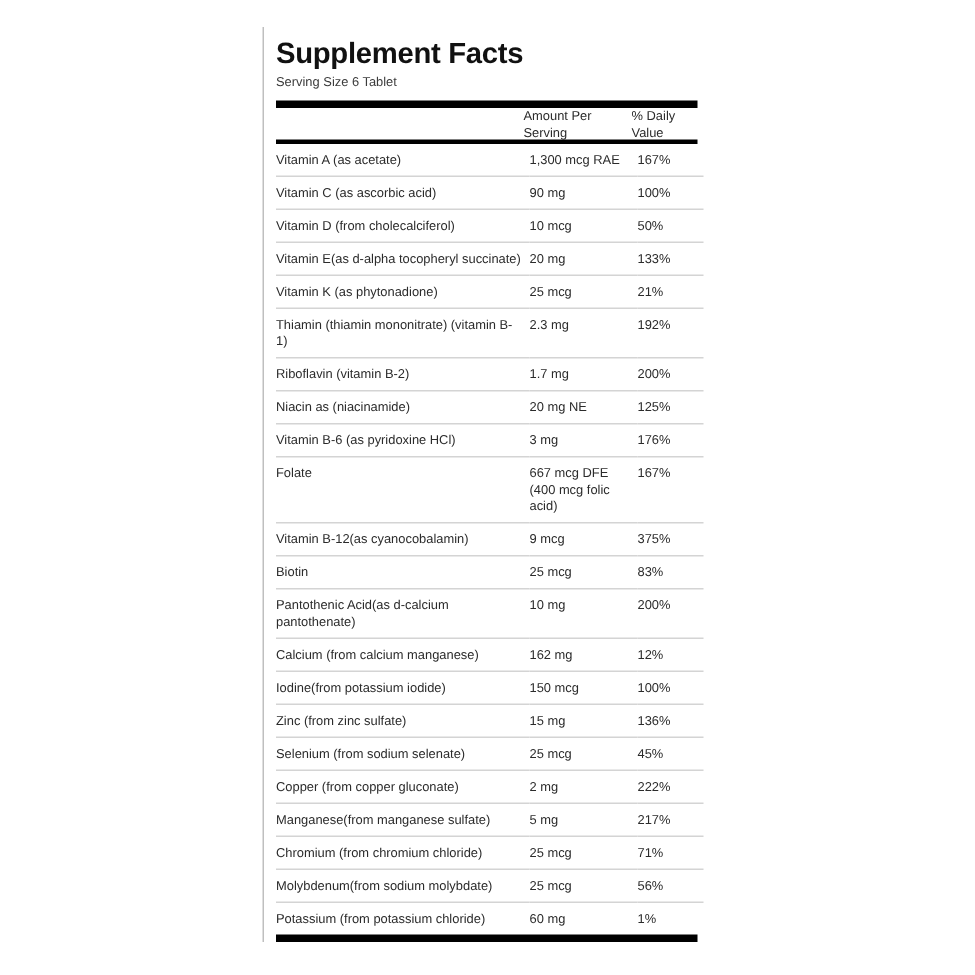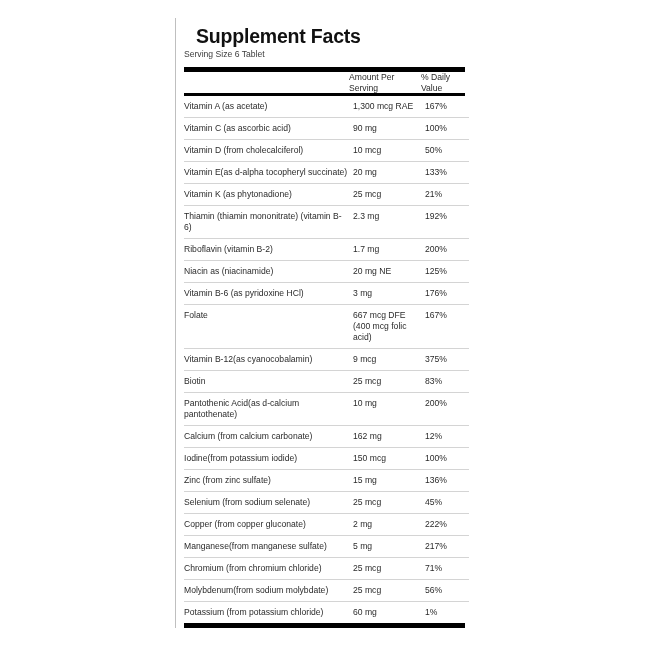--- a/index.html
+++ b/index.html
@@ -25,21 +25,21 @@
     border-left: 1px solid #bfbfbf;
     padding-left: 8px;
     box-sizing: border-box;
   }
 
   .sf-title {
     font-size: 19.5px;
     font-weight: bold;
     letter-spacing: -0.2px;
     line-height: 1.05;
-    margin: 8px 0 0 12px;
+    margin: 8px 0 0 0;
     color: #111111;
   }
 
   .serving-size {
     font-size: 8.6px;
     line-height: 1.25;
     margin: 3px 0 0 0;
     color: #3b3b3b;
   }
 
@@ -165,21 +165,21 @@
           <td class="n-name">Vitamin E(as d-alpha tocopheryl succinate)</td>
           <td class="n-amount">20 mg</td>
           <td class="n-dv">133%</td>
         </tr>
         <tr class="nutrient-row">
           <td class="n-name">Vitamin K (as phytonadione)</td>
           <td class="n-amount">25 mcg</td>
           <td class="n-dv">21%</td>
         </tr>
         <tr class="nutrient-row">
-          <td class="n-name">Thiamin (thiamin mononitrate) (vitamin B-6)</td>
+          <td class="n-name">Thiamin (thiamin mononitrate) (vitamin B-1)</td>
           <td class="n-amount">2.3 mg</td>
           <td class="n-dv">192%</td>
         </tr>
         <tr class="nutrient-row">
           <td class="n-name">Riboflavin (vitamin B-2)</td>
           <td class="n-amount">1.7 mg</td>
           <td class="n-dv">200%</td>
         </tr>
         <tr class="nutrient-row">
           <td class="n-name">Niacin as (niacinamide)</td>
@@ -205,21 +205,21 @@
           <td class="n-name">Biotin</td>
           <td class="n-amount">25 mcg</td>
           <td class="n-dv">83%</td>
         </tr>
         <tr class="nutrient-row">
           <td class="n-name">Pantothenic Acid(as d-calcium pantothenate)</td>
           <td class="n-amount">10 mg</td>
           <td class="n-dv">200%</td>
         </tr>
         <tr class="nutrient-row">
-          <td class="n-name">Calcium (from calcium carbonate)</td>
+          <td class="n-name">Calcium (from calcium manganese)</td>
           <td class="n-amount">162 mg</td>
           <td class="n-dv">12%</td>
         </tr>
         <tr class="nutrient-row">
           <td class="n-name">Iodine(from potassium iodide)</td>
           <td class="n-amount">150 mcg</td>
           <td class="n-dv">100%</td>
         </tr>
         <tr class="nutrient-row">
           <td class="n-name">Zinc (from zinc sulfate)</td>

